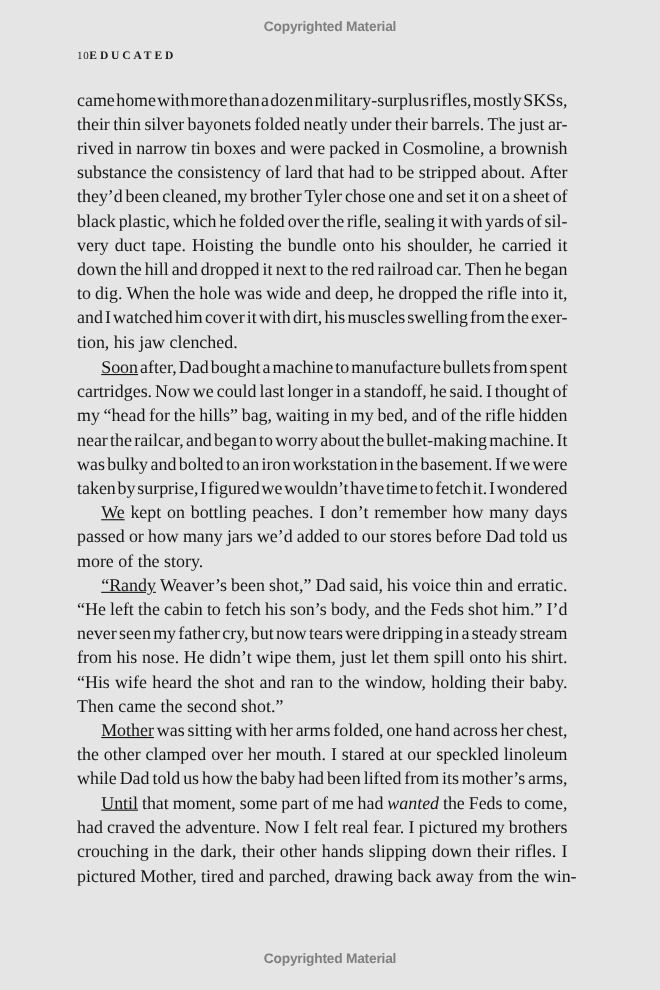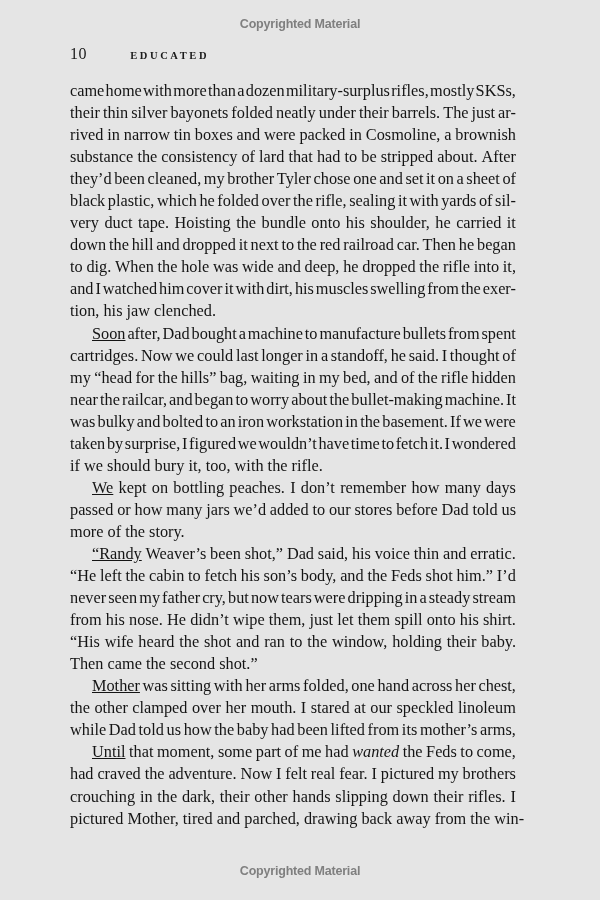--- a/index.html
+++ b/index.html
@@ -41,30 +41,28 @@
     position: absolute;
     top: 45px;
     left: 70px;
     right: 70px;
     height: 16px;
     font-size: 11px;
     color: #1a1a1a;
     white-space: nowrap;
   }
   .folio {
-    font-size: 16px;
+    font-size: 10px;
     letter-spacing: 0.6px;
   }
   .head-title {
     display: inline-block;
-    margin-left: 26px;
     font-size: 10.5px;
     font-weight: 700;
     letter-spacing: 2.6px;
-    padding-left: 17px;
   }
 
   .body-block {
     position: absolute;
     top: 80px;
     left: 70px;
     width: 446px;
   }
 
   .line {
@@ -109,21 +107,20 @@
       <span class="line j"><span class="w">down</span><span class="w">the</span><span class="w">hill</span><span class="w">and</span><span class="w">dropped</span><span class="w">it</span><span class="w">next</span><span class="w">to</span><span class="w">the</span><span class="w">red</span><span class="w">railroad</span><span class="w">car.</span><span class="w">Then</span><span class="w">he</span><span class="w">began</span></span>
       <span class="line j"><span class="w">to</span><span class="w">dig.</span><span class="w">When</span><span class="w">the</span><span class="w">hole</span><span class="w">was</span><span class="w">wide</span><span class="w">and</span><span class="w">deep,</span><span class="w">he</span><span class="w">dropped</span><span class="w">the</span><span class="w">rifle</span><span class="w">into</span><span class="w">it,</span></span>
       <span class="line j"><span class="w">and</span><span class="w">I</span><span class="w">watched</span><span class="w">him</span><span class="w">cover</span><span class="w">it</span><span class="w">with</span><span class="w">dirt,</span><span class="w">his</span><span class="w">muscles</span><span class="w">swelling</span><span class="w">from</span><span class="w">the</span><span class="w">exer-</span></span>
       <span class="line">tion, his jaw clenched.</span>
       <span class="line indent j"><span class="w">Soon</span><span class="w">after,</span><span class="w">Dad</span><span class="w">bought</span><span class="w">a</span><span class="w">machine</span><span class="w">to</span><span class="w">manufacture</span><span class="w">bullets</span><span class="w">from</span><span class="w">spent</span></span>
       <span class="line j"><span class="w">cartridges.</span><span class="w">Now</span><span class="w">we</span><span class="w">could</span><span class="w">last</span><span class="w">longer</span><span class="w">in</span><span class="w">a</span><span class="w">standoff,</span><span class="w">he</span><span class="w">said.</span><span class="w">I</span><span class="w">thought</span><span class="w">of</span></span>
       <span class="line j"><span class="w">my</span><span class="w">“head</span><span class="w">for</span><span class="w">the</span><span class="w">hills”</span><span class="w">bag,</span><span class="w">waiting</span><span class="w">in</span><span class="w">my</span><span class="w">bed,</span><span class="w">and</span><span class="w">of</span><span class="w">the</span><span class="w">rifle</span><span class="w">hidden</span></span>
       <span class="line j"><span class="w">near</span><span class="w">the</span><span class="w">railcar,</span><span class="w">and</span><span class="w">began</span><span class="w">to</span><span class="w">worry</span><span class="w">about</span><span class="w">the</span><span class="w">bullet-making</span><span class="w">machine.</span><span class="w">It</span></span>
       <span class="line j"><span class="w">was</span><span class="w">bulky</span><span class="w">and</span><span class="w">bolted</span><span class="w">to</span><span class="w">an</span><span class="w">iron</span><span class="w">workstation</span><span class="w">in</span><span class="w">the</span><span class="w">basement.</span><span class="w">If</span><span class="w">we</span><span class="w">were</span></span>
       <span class="line j"><span class="w">taken</span><span class="w">by</span><span class="w">surprise,</span><span class="w">I</span><span class="w">figured</span><span class="w">we</span><span class="w">wouldn’t</span><span class="w">have</span><span class="w">time</span><span class="w">to</span><span class="w">fetch</span><span class="w">it.</span><span class="w">I</span><span class="w">wondered</span></span>
-      <span class="line">if we should bury it, too, with the rifle.</span>
       <span class="line indent j"><span class="w">We</span><span class="w">kept</span><span class="w">on</span><span class="w">bottling</span><span class="w">peaches.</span><span class="w">I</span><span class="w">don’t</span><span class="w">remember</span><span class="w">how</span><span class="w">many</span><span class="w">days</span></span>
       <span class="line j"><span class="w">passed</span><span class="w">or</span><span class="w">how</span><span class="w">many</span><span class="w">jars</span><span class="w">we’d</span><span class="w">added</span><span class="w">to</span><span class="w">our</span><span class="w">stores</span><span class="w">before</span><span class="w">Dad</span><span class="w">told</span><span class="w">us</span></span>
       <span class="line">more of the story.</span>
       <span class="line indent j"><span class="w">“Randy</span><span class="w">Weaver’s</span><span class="w">been</span><span class="w">shot,”</span><span class="w">Dad</span><span class="w">said,</span><span class="w">his</span><span class="w">voice</span><span class="w">thin</span><span class="w">and</span><span class="w">erratic.</span></span>
       <span class="line j"><span class="w">“He</span><span class="w">left</span><span class="w">the</span><span class="w">cabin</span><span class="w">to</span><span class="w">fetch</span><span class="w">his</span><span class="w">son’s</span><span class="w">body,</span><span class="w">and</span><span class="w">the</span><span class="w">Feds</span><span class="w">shot</span><span class="w">him.”</span><span class="w">I’d</span></span>
       <span class="line j"><span class="w">never</span><span class="w">seen</span><span class="w">my</span><span class="w">father</span><span class="w">cry,</span><span class="w">but</span><span class="w">now</span><span class="w">tears</span><span class="w">were</span><span class="w">dripping</span><span class="w">in</span><span class="w">a</span><span class="w">steady</span><span class="w">stream</span></span>
       <span class="line j"><span class="w">from</span><span class="w">his</span><span class="w">nose.</span><span class="w">He</span><span class="w">didn’t</span><span class="w">wipe</span><span class="w">them,</span><span class="w">just</span><span class="w">let</span><span class="w">them</span><span class="w">spill</span><span class="w">onto</span><span class="w">his</span><span class="w">shirt.</span></span>
       <span class="line j"><span class="w">“His</span><span class="w">wife</span><span class="w">heard</span><span class="w">the</span><span class="w">shot</span><span class="w">and</span><span class="w">ran</span><span class="w">to</span><span class="w">the</span><span class="w">window,</span><span class="w">holding</span><span class="w">their</span><span class="w">baby.</span></span>
       <span class="line">Then came the second shot.”</span>
       <span class="line indent j"><span class="w">Mother</span><span class="w">was</span><span class="w">sitting</span><span class="w">with</span><span class="w">her</span><span class="w">arms</span><span class="w">folded,</span><span class="w">one</span><span class="w">hand</span><span class="w">across</span><span class="w">her</span><span class="w">chest,</span></span>

